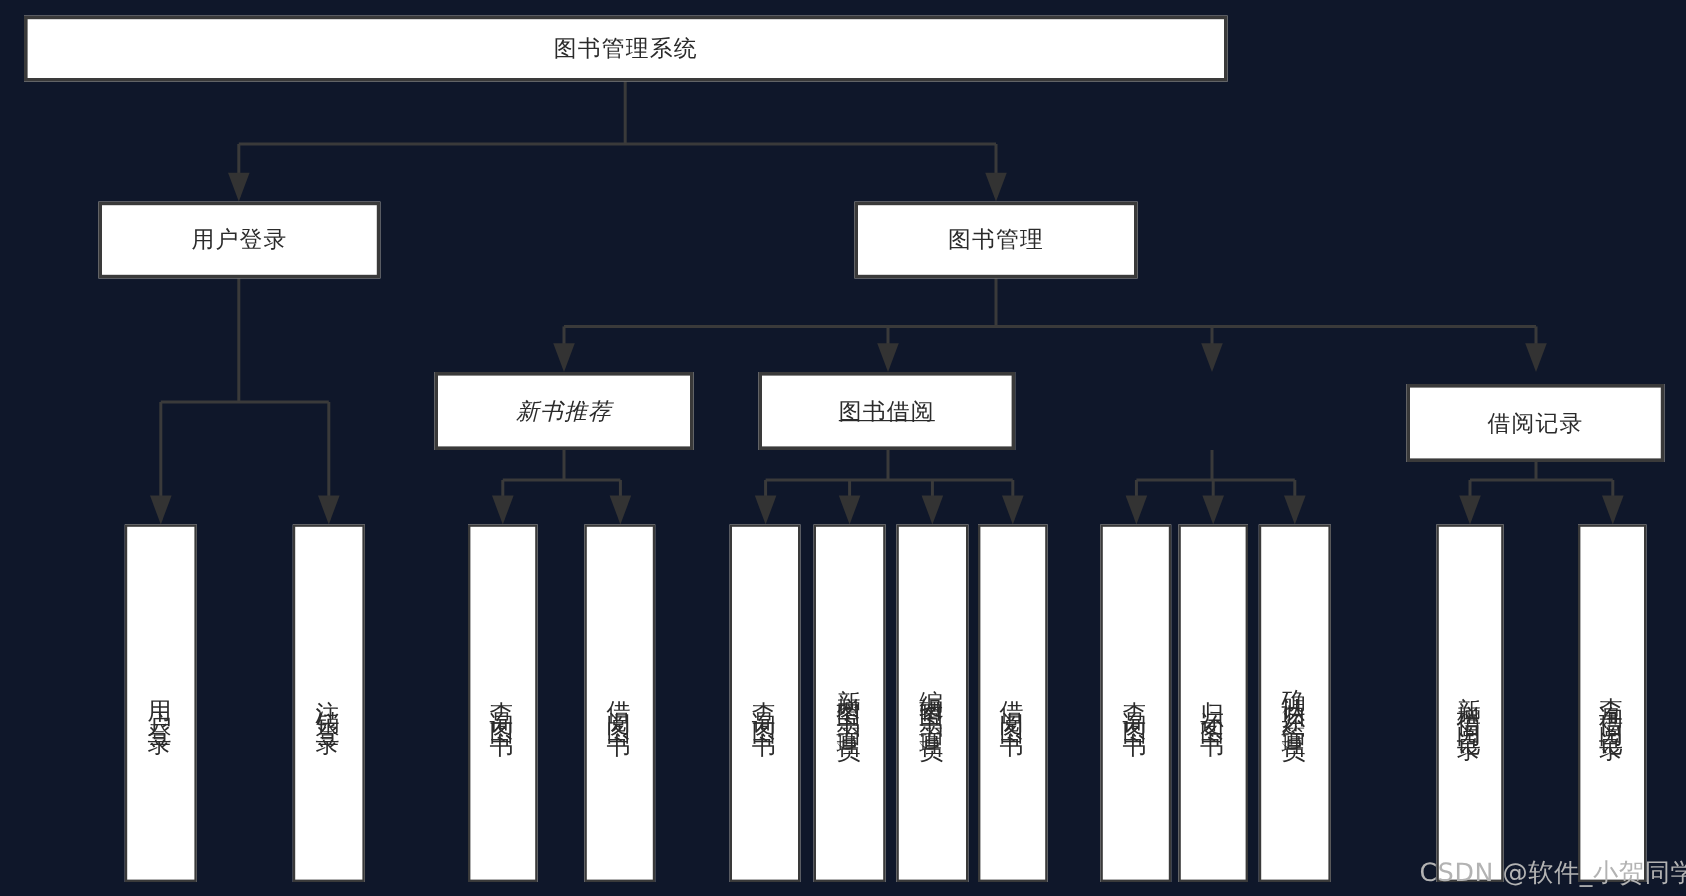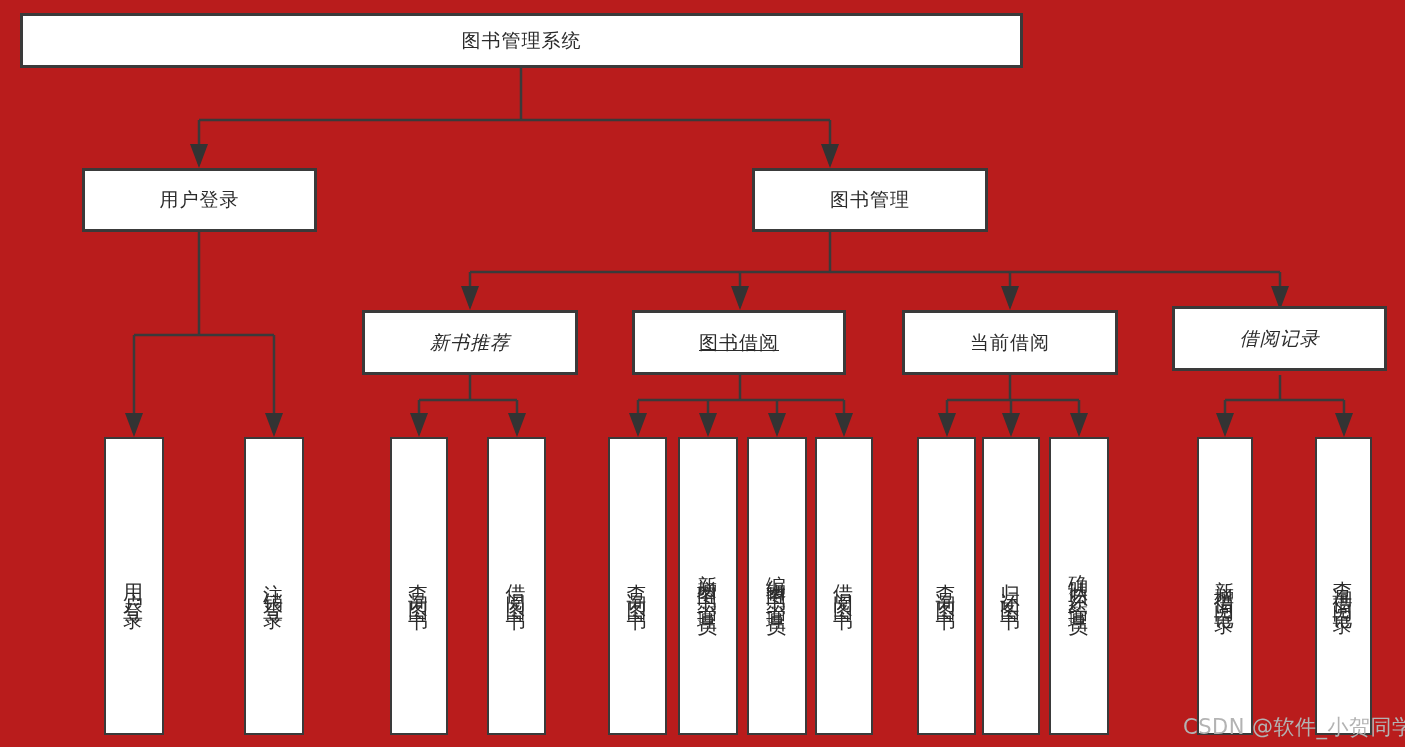--- a/index.html
+++ b/index.html
@@ -5,21 +5,21 @@
   html, body {
     margin: 0;
     padding: 0;
     background: #ffffff;
     font-family: "DejaVu Sans", "Liberation Sans", sans-serif;
   }
   #canvas {
     position: relative;
     width: 1405px;
     height: 747px;
-    background: #b91c1c;
+    background: #0f172a;
     overflow: hidden;
   }
   #wires {
     position: absolute;
     left: 0; top: 0;
     width: 1405px; height: 747px;
   }
   #wires line {
     stroke: #3a3a3a;
     stroke-width: 2.5;
@@ -45,26 +45,26 @@
     text-orientation: mixed;
     font-size: 20px;
     letter-spacing: 9px;
     white-space: normal;
     border-width: 2.5px;
   }
   
   #n-root   { left: 20px;   top: 13px;  width: 1003px; height: 55px; }
   
   #n-login  { left: 82px;   top: 168px; width: 235px;  height: 64px; }
-  #n-mgmt   { left: 712px;  top: 168px; width: 236px;  height: 64px; margin-left: 40px; }
+  #n-mgmt   { left: 712px;  top: 168px; width: 236px;  height: 64px; }
   
   #n-l3-0   { left: 362px;  top: 310px; width: 216px;  height: 65px; font-style: italic; }
   #n-l3-1   { left: 632px;  top: 310px; width: 214px;  height: 65px; text-decoration: underline; }
   #n-l3-2   { left: 902px;  top: 310px; width: 216px;  height: 65px; }
-  #n-l3-3   { left: 1172px; top: 306px; width: 215px;  height: 65px; font-style: italic; }
+  #n-l3-3   { left: 1172px; top: 320px; width: 215px;  height: 65px; }
   
   .leaf { top: 437px; height: 298px; }
   #n-lf-0  { left: 104px;  width: 60px; }
   #n-lf-1  { left: 244px;  width: 60px; }
   #n-lf-2  { left: 390px;  width: 58px; }
   #n-lf-3  { left: 487px;  width: 59px; }
   #n-lf-4  { left: 608px;  width: 59px; }
   #n-lf-5  { left: 678px;  width: 60px; letter-spacing: 6px; }
   #n-lf-6  { left: 747px;  width: 60px; letter-spacing: 6px; }
   #n-lf-7  { left: 815px;  width: 58px; }
@@ -166,21 +166,20 @@
     </g>
   </svg>
 
   <div class="node" id="n-root">图书管理系统</div>
 
   <div class="node" id="n-login">用户登录</div>
   <div class="node" id="n-mgmt">图书管理</div>
 
   <div class="node" id="n-l3-0">新书推荐</div>
   <div class="node" id="n-l3-1">图书借阅</div>
-  <div class="node" id="n-l3-2">当前借阅</div>
   <div class="node" id="n-l3-3">借阅记录</div>
 
   <div class="node leaf" id="n-lf-0">用户登录</div>
   <div class="node leaf" id="n-lf-1">注销登录</div>
   <div class="node leaf" id="n-lf-2">查询图书</div>
   <div class="node leaf" id="n-lf-3">借阅图书</div>
   <div class="node leaf" id="n-lf-4">查询图书</div>
   <div class="node leaf" id="n-lf-5">新增图书（管理员）</div>
   <div class="node leaf" id="n-lf-6">编辑图书（管理员）</div>
   <div class="node leaf" id="n-lf-7">借阅图书</div>

